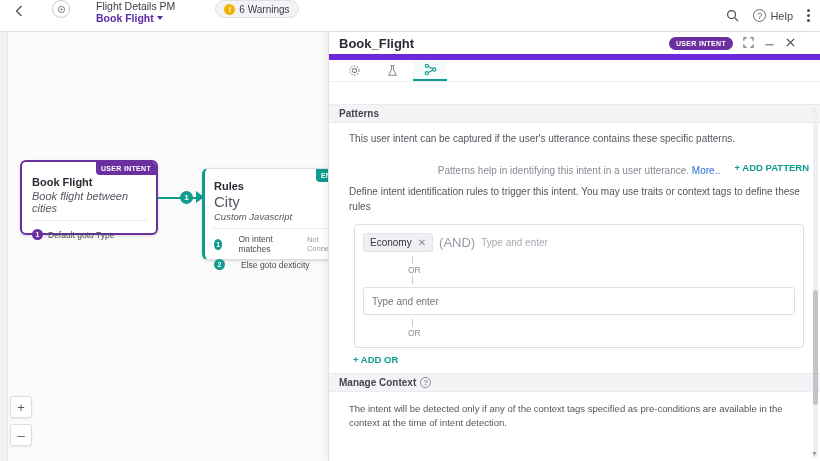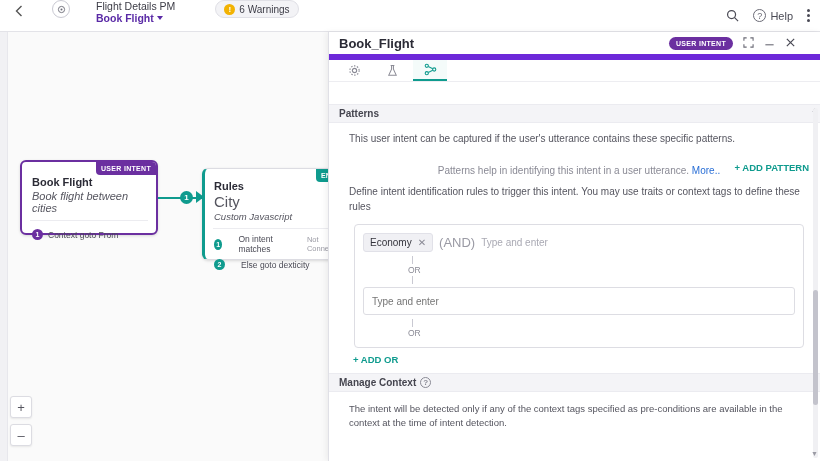--- a/index.html
+++ b/index.html
@@ -283,21 +283,21 @@
 <div class="canvas">
   <div class="canvas-gutter"></div>
 
   <div class="node node-book">
     <div class="badge-intent">USER INTENT</div>
     <div class="node-title">Book Flight</div>
     <div class="node-sub">Book flight between cities</div>
     <div class="node-divider"></div>
     <div class="node-row">
       <span class="num-chip">1</span>
-      <span>Context goto From</span>
+      <span>Default goto Type</span>
     </div>
   </div>
 
   <div class="conn-line"></div>
   <div class="conn-dot">1</div>
   <div class="conn-arrow"></div>
 
   <div class="node node-from">
     <div class="badge-ent">ENTITY</div>
     <div class="from-title">Rules</div>

